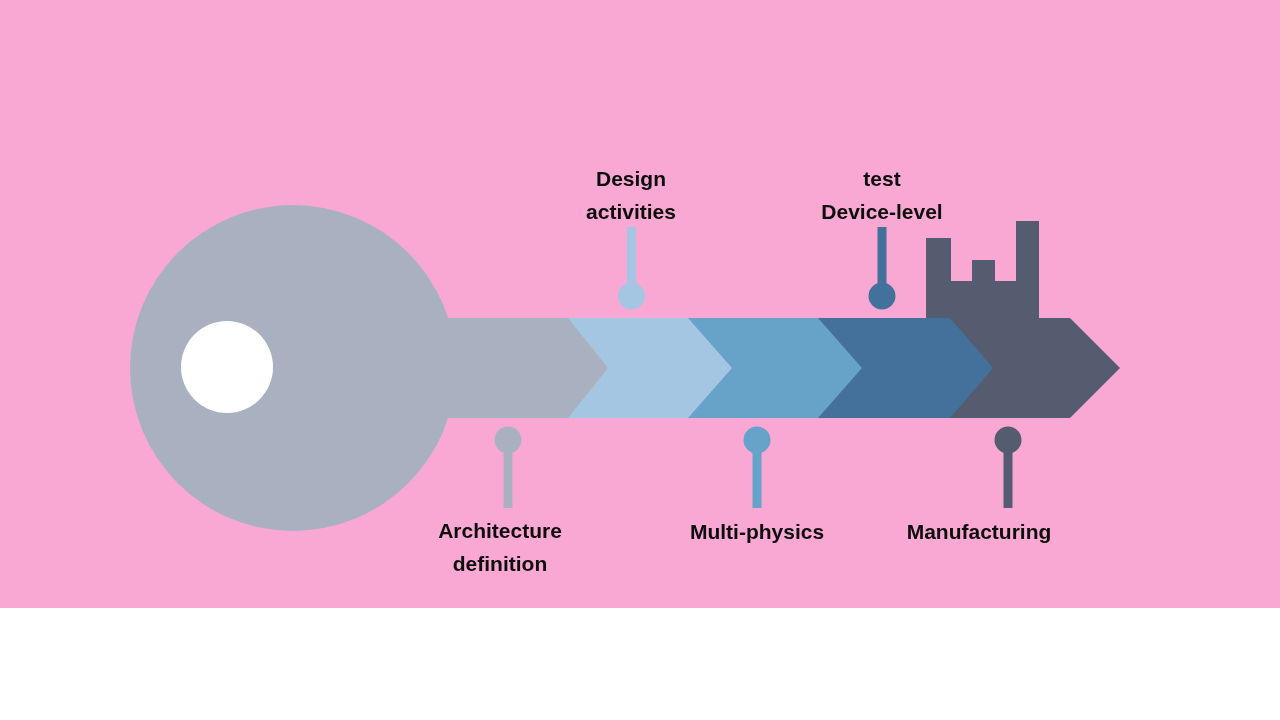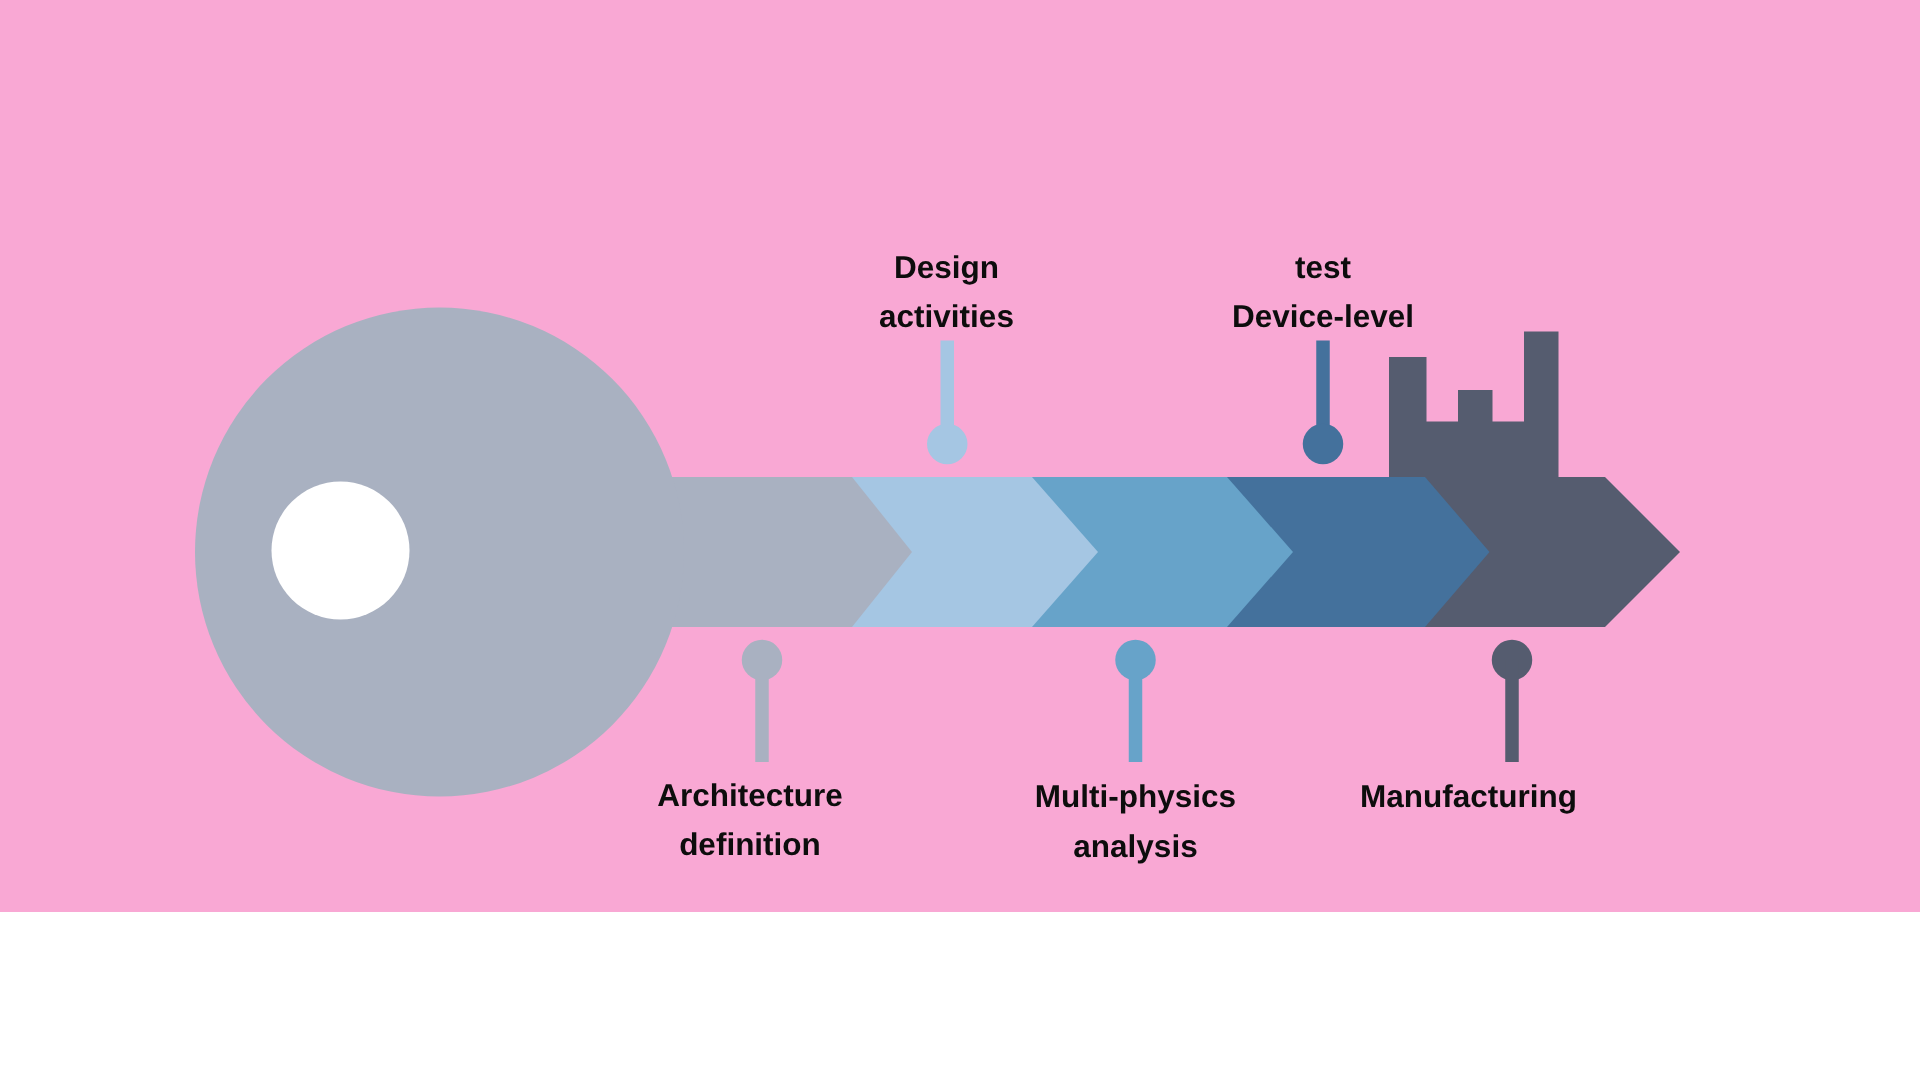--- a/index.html
+++ b/index.html
@@ -91,20 +91,19 @@
     <span class="line">Device-level</span>
   </div>
 
   <div class="stage-label" style="left:380px; top:514px;">
     <span class="line">Architecture</span>
     <span class="line">definition</span>
   </div>
 
   <div class="stage-label" style="left:637px; top:515px;">
     <span class="line">Multi-physics</span>
-    <span class="line">analysis</span>
   </div>
 
   <div class="stage-label" style="left:859px; top:515px;">
     <span class="line">Manufacturing</span>
   </div>
 
 </div>
 
 </body></html>

